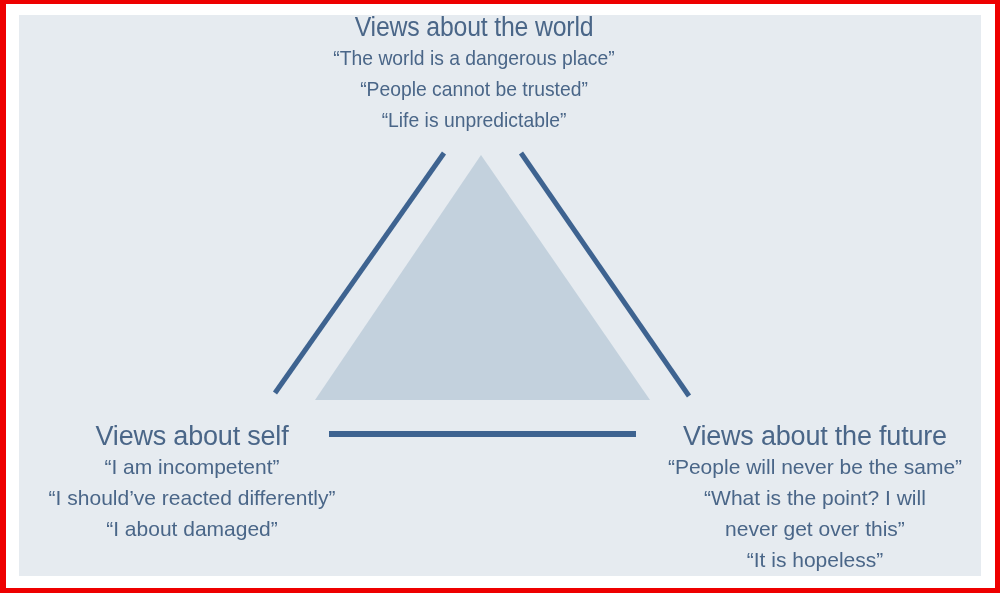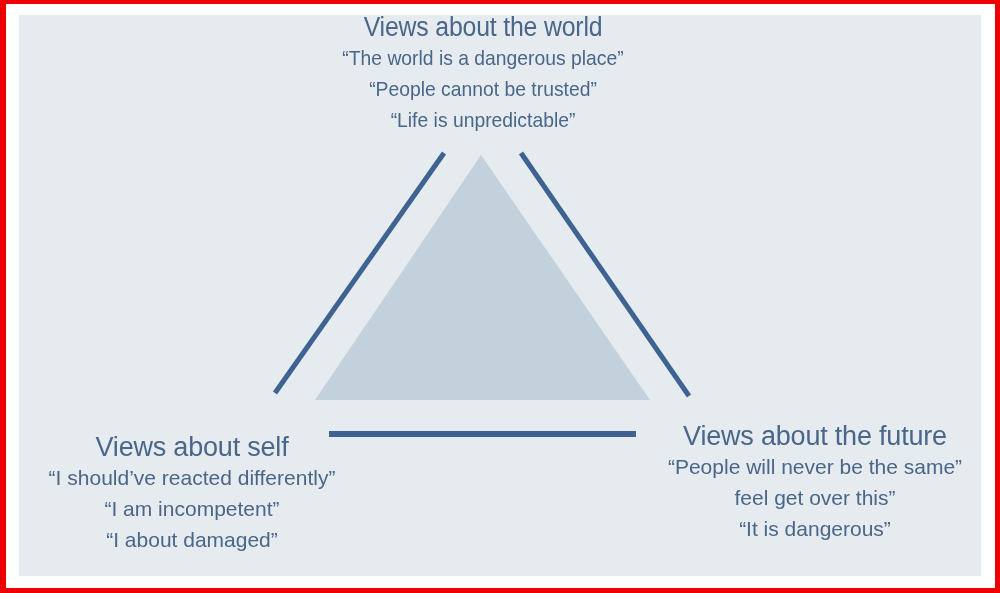--- a/index.html
+++ b/index.html
@@ -24,24 +24,24 @@
     background: #e6ebf0;
   }
   svg.shapes { position: absolute; left: 0; top: 0; }
   .block {
     position: absolute;
     text-align: center;
     color: #4a6688;
   }
   .block .title { font-size: 27px; line-height: 30px; letter-spacing: -0.2px; }
   .block .line { font-size: 21px; line-height: 31px; }
-  #world { left: 248px; top: 12px; width: 470px; text-align: center; }
+  #world { left: 239px; top: 12px; width: 470px; text-align: center; }
   #world .title { transform: scaleX(0.92); }
   #world .line { transform: scaleX(0.92); }
-  #self { left: 12px; top: 432px; width: 360px; }
+  #self { left: 12px; top: 421px; width: 360px; }
   #future { left: 630px; top: 421px; width: 370px; }
 </style>
 </head>
 <body>
 
 <div class="frame"></div>
 <div class="panel"></div>
 
 <svg class="shapes" width="1000" height="593">
   <polygon points="481,155 315,400 650,400" fill="#c3d1dd"></polygon>
@@ -52,23 +52,24 @@
 
 <div class="block" id="world">
   <div class="title">Views about the world</div>
   <div class="line">“The world is a dangerous place”</div>
   <div class="line">“People cannot be trusted”</div>
   <div class="line">“Life is unpredictable”</div>
 </div>
 
 <div class="block" id="self">
   <div class="title">Views about self</div>
+  <div class="line">“I am incompetent”</div>
   <div class="line">“I should’ve reacted differently”</div>
-  <div class="line">“I am incompetent”</div>
   <div class="line">“I about damaged”</div>
 </div>
 
 <div class="block" id="future">
   <div class="title">Views about the future</div>
   <div class="line">“People will never be the same”</div>
-  <div class="line">feel get over this”</div>
-  <div class="line">“It is dangerous”</div>
+  <div class="line">“What is the point? I will</div>
+  <div class="line">never get over this”</div>
+  <div class="line">“It is hopeless”</div>
 </div>
 
 </body></html>

